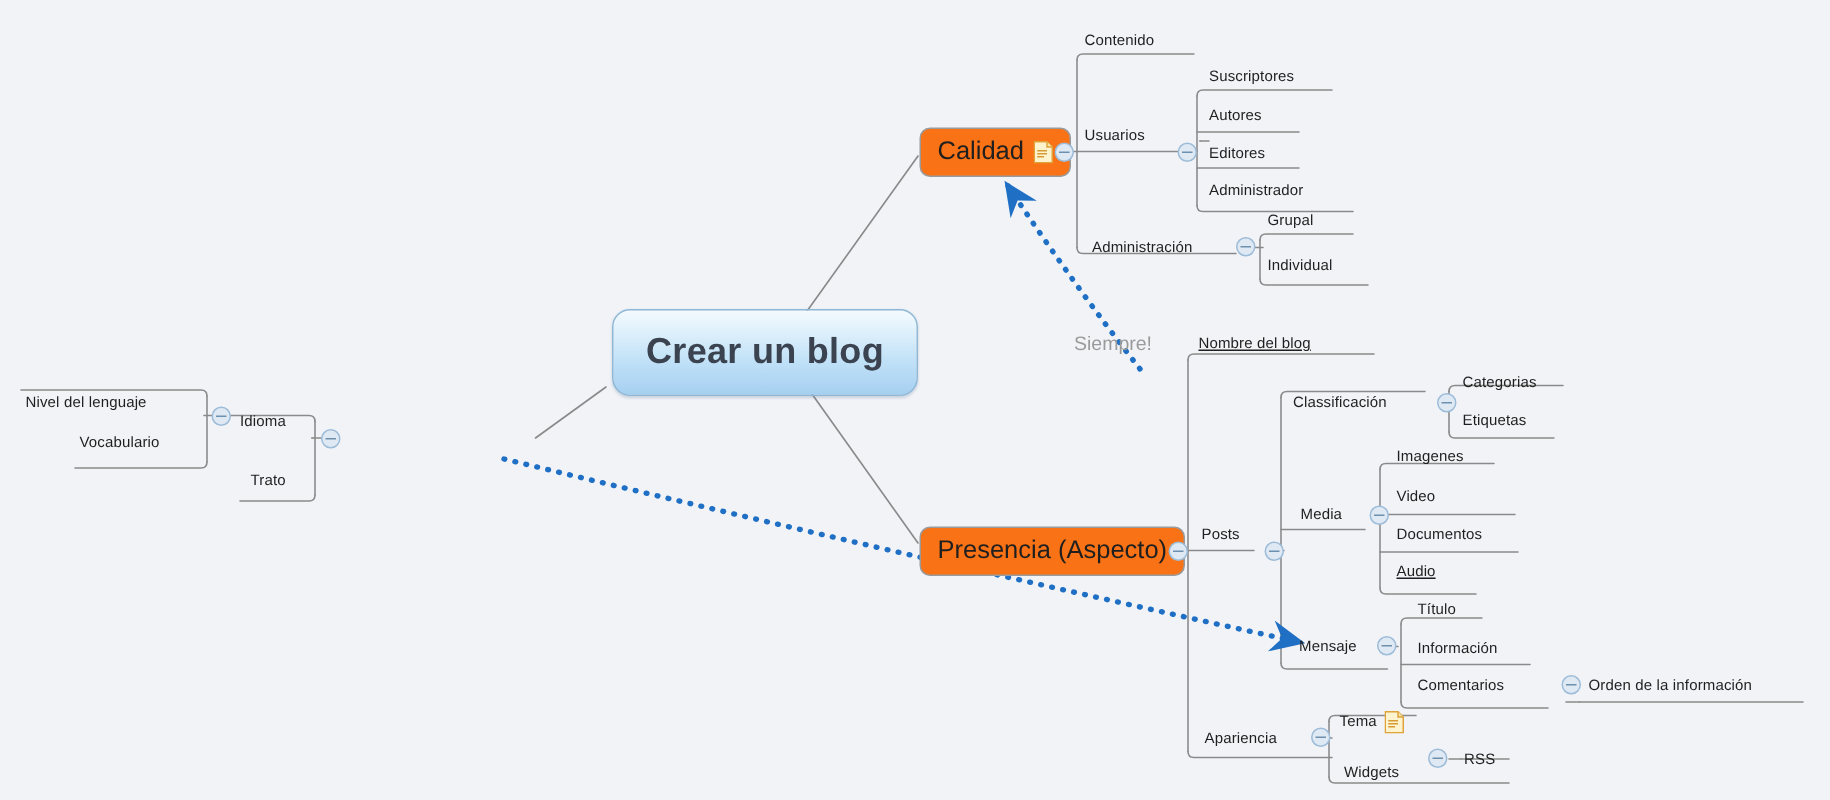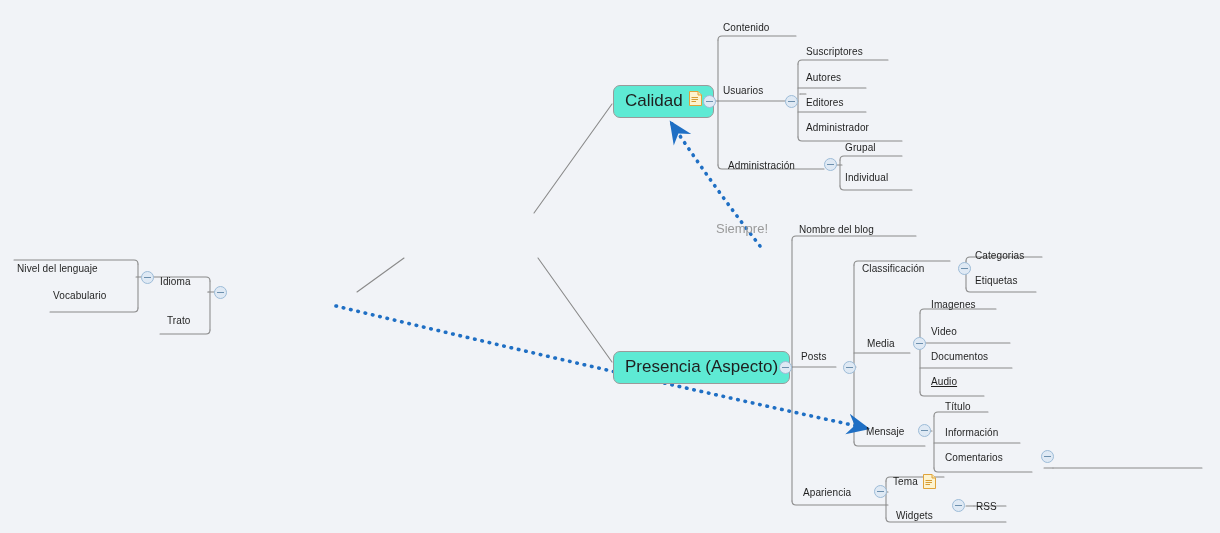--- a/index.html
+++ b/index.html
@@ -33,29 +33,30 @@
     color: #1f1f1f;
     font-size: 10px;
     line-height: 17px;
     letter-spacing: 0.1px;
   }
 
   
   .boxed {
     position: absolute;
     white-space: nowrap;
-    background: #5eead4;
+    background: #f97316;
     border: 1px solid #9a9a9a;
     border-radius: 7px;
     color: #1f1f1f;
     font-size: 17px;
     line-height: 20px;
     padding: 5px 11px 6px 11px;
     box-sizing: border-box;
     display: flex;
+    align-items: center;
     gap: 6px;
   }
 
   
   .root {
     position: absolute;
     background: linear-gradient(to bottom, #f4fafe 0%, #dceffb 28%, #bfe0f7 62%, #a6d0f0 100%);
     border: 1px solid #8fb8d6;
     border-radius: 12px;
     color: #3b4350;
@@ -213,20 +214,21 @@
       </marker>
     </defs>
     <g>
       <path d="M 760 246 Q 716 190 672 124" fill="none" stroke="#1f6fc4" stroke-width="3.6" stroke-linecap="round" stroke-dasharray="0.5 7" marker-end="url(#relArrow)"></path>
     </g>
     <g>
       <path d="M 336 306 Q 600 370 866 428" fill="none" stroke="#1f6fc4" stroke-width="3.6" stroke-linecap="round" stroke-dasharray="0.5 7" marker-end="url(#relArrow)"></path>
     </g>
   </svg>
 
+  <div class="root" id="root-node" style="left:408px; top:206px; width:204px; height:58px;">Crear un blog</div>
 
   <div class="boxed" style="left:613px; top:85px;">
     <span>Calidad</span>
     <span class="note-icon">
       <svg width="13" height="15" viewBox="0 0 13 15">
         <path d="M0.5 0.5 H9 L12.5 4 V14.5 H0.5 Z" fill="#fdf3cf" stroke="#e0a33a" stroke-width="1"></path>
         <path d="M9 0.5 V4 H12.5" fill="#f6e6ad" stroke="#e0a33a" stroke-width="1"></path>
         <g stroke="#d79b33" stroke-width="1">
           <path d="M2.5 6.5 H9"></path>
             <path d="M2.5 8.5 H9"></path>
@@ -261,21 +263,21 @@
   <div class="topic" style="left:845px; top:169px;">Individual</div>
 
   <div class="topic" style="left:160px; top:273px;">Idioma</div>
   <div class="collapser" style="left:141px; top:271px;"></div>
 
   <div class="topic" style="left:167px; top:312px;">Trato</div>
 
   <div class="topic" style="left:17px; top:260px;">Nivel del lenguaje</div>
   <div class="topic" style="left:53px; top:287px;">Vocabulario</div>
 
-  <div class="topic" style="left:799px; top:221px;">Nombre del blog</div>
+  <div class="topic" style="left:799px; top:221px;text-decoration:underline;">Nombre del blog</div>
 
   <div class="topic" style="left:801px; top:348px;">Posts</div>
   <div class="collapser" style="left:843px; top:361px;"></div>
 
   <div class="topic" style="left:862px; top:260px;">Classificación</div>
   <div class="collapser" style="left:958px; top:262px;"></div>
 
   <div class="topic" style="left:975px; top:247px;">Categorias</div>
   <div class="topic" style="left:975px; top:272px;">Etiquetas</div>
 
@@ -287,20 +289,21 @@
   <div class="topic" style="left:931px; top:348px;">Documentos</div>
   <div class="topic" style="left:931px; top:373px;text-decoration:underline;">Audio</div>
 
   <div class="topic" style="left:866px; top:423px;">Mensaje</div>
   <div class="collapser" style="left:918px; top:424px;"></div>
 
   <div class="topic" style="left:945px; top:398px;">Título</div>
   <div class="topic" style="left:945px; top:424px;">Información</div>
   <div class="topic" style="left:945px; top:449px;">Comentarios</div>
   <div class="collapser" style="left:1041px; top:450px;"></div>
+  <div class="topic" style="left:1059px; top:449px;">Orden de la información</div>
 
   <div class="topic" style="left:803px; top:484px;">Apariencia</div>
   <div class="collapser" style="left:874px; top:485px;"></div>
 
   <div class="topic" style="left:893px; top:473px; display:flex; align-items:center; gap:5px;">
     <span>Tema</span>
     <span class="note-icon">
       <svg width="13" height="15" viewBox="0 0 13 15">
         <path d="M0.5 0.5 H9 L12.5 4 V14.5 H0.5 Z" fill="#fdf3cf" stroke="#e0a33a" stroke-width="1"></path>
         <path d="M9 0.5 V4 H12.5" fill="#f6e6ad" stroke="#e0a33a" stroke-width="1"></path>

